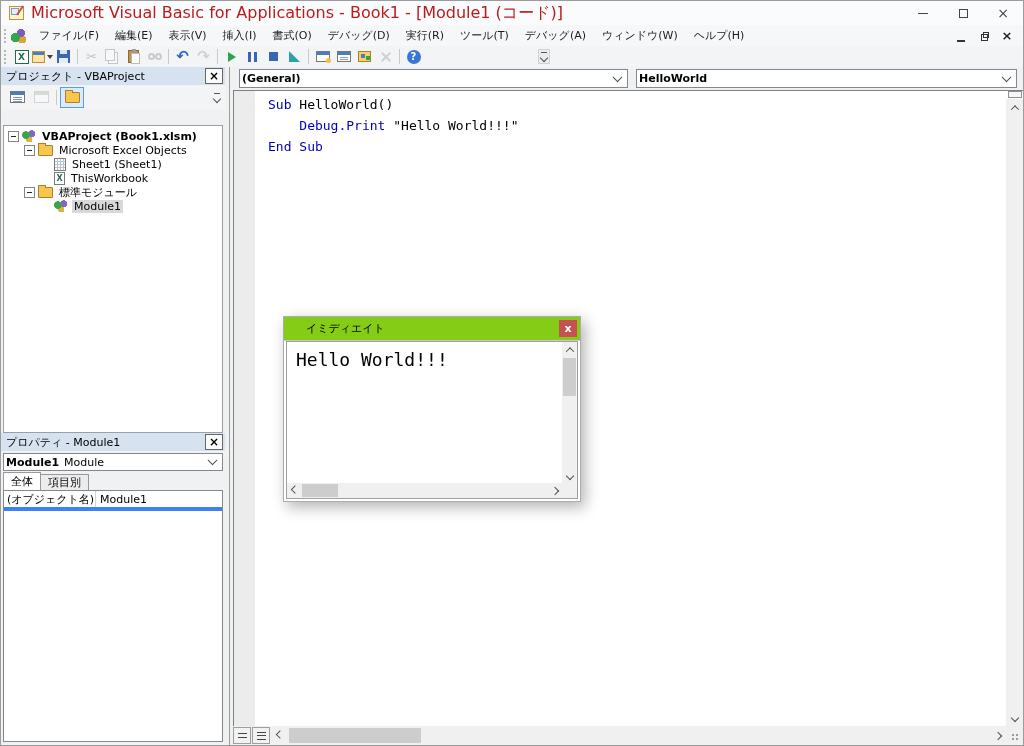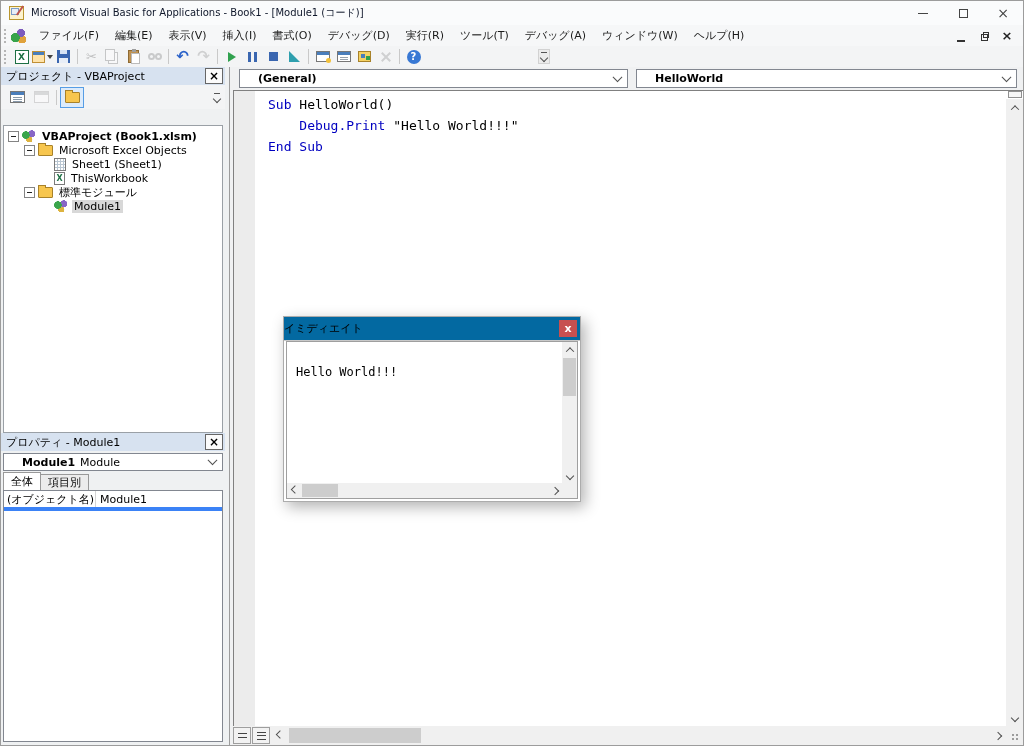--- a/index.html
+++ b/index.html
@@ -3,21 +3,21 @@
 <meta charset="utf-8">
 <style>
   html,body{margin:0;padding:0;background:#d7d7d7;font-family:"DejaVu Sans",sans-serif;}
   .app{position:relative;width:1024px;height:746px;background:#eff1f2;border:1px solid #9c9c9c;box-sizing:border-box;overflow:hidden;}
 
   
   .titlebar{position:absolute;top:0;left:0;right:0;height:24px;background:#fafbfc;display:flex;align-items:center;}
   .app-icon{flex:none;width:15px;height:14px;margin:0 7px 0 8px;position:relative;background:#fdf3cf;border:1px solid #b9962f;box-sizing:border-box;}
   .app-icon::before{content:"";position:absolute;left:1px;top:1px;width:6px;height:5px;background:#e8eef7;border:1px solid #7b9cc9;}
   .app-icon::after{content:"";position:absolute;right:2px;top:-2px;width:2px;height:11px;background:#c0554a;transform:rotate(35deg);}
-  .title-text{font-size:10px;color:#0f172a;white-space:nowrap;}
+  .title-text{font-size:16px;color:#b91c1c;white-space:nowrap;}
   .win-controls{margin-left:auto;display:flex;height:100%;}
   .wc{width:40px;height:100%;display:flex;align-items:center;justify-content:center;color:#444;}
   .wc-min{width:10px;height:1px;background:#444;}
   .wc-max{width:9px;height:9px;border:1px solid #444;box-sizing:border-box;}
   .wc-x{font-size:14px;line-height:1;color:#444;}
 
   
   .menubar{position:absolute;top:24px;left:0;right:0;height:21px;background:#f6f7f8;border-bottom:1px solid #ebebeb;display:flex;align-items:center;}
   .grip{width:0;height:14px;border-left:2px dotted #b5b5b5;margin:0 5px 0 3px;}
   .mb-logo{flex:none;width:15px;height:14px;margin-right:5px;background:
@@ -113,21 +113,21 @@
   .tree-row.sel .tlabel{background:#d8d8d8;}
   .ic-project,.ic-module{width:14px;height:12px;background:
     radial-gradient(circle at 28% 42%, #3aa54c 0 30%, transparent 32%),
     radial-gradient(circle at 70% 32%, #8766c6 0 27%, transparent 29%),
     radial-gradient(circle at 52% 80%, #ddb33f 0 25%, transparent 27%);}
   .ic-sheet{width:12px;height:13px;background:#fff;border:1px solid #7a7a7a;box-sizing:border-box;background-image:repeating-linear-gradient(0deg,transparent 0 2px,#b9c6d2 2px 3px),repeating-linear-gradient(90deg,transparent 0 2px,#b9c6d2 2px 3px);}
   .ic-workbook{width:11px;height:13px;background:#fff;border:1px solid #7a7a7a;box-sizing:border-box;display:flex;align-items:center;justify-content:center;}
   .ic-workbook::after{content:"X";font:bold 8px "DejaVu Sans",sans-serif;color:#1e7145;}
 
   
-  .combo{background:#fff;border:1px solid #828790;display:flex;align-items:center;font-size:11px;padding:0 18px 0 18px;box-sizing:border-box;position:relative;white-space:nowrap;}
+  .combo{background:#fff;border:1px solid #828790;display:flex;align-items:center;font-size:11px;padding:0 18px 0 2px;box-sizing:border-box;position:relative;white-space:nowrap;}
   .combo .b{font-weight:bold;}
   .chev{position:absolute;right:6px;top:50%;width:6px;height:6px;border-left:1px solid #505050;border-top:1px solid #505050;transform:translateY(-75%) rotate(225deg);}
   .prop-combo{position:absolute;left:2px;right:2px;top:20px;height:18px;}
   .tabs{position:absolute;left:2px;top:39px;height:18px;display:flex;align-items:flex-end;}
   .tab{height:16px;padding:0 7px;display:flex;align-items:center;font-size:11px;background:#ececec;border:1px solid #999;border-bottom:none;margin-right:-1px;box-sizing:border-box;}
   .tab.active{background:#fff;height:18px;z-index:2;}
   .pgrid{position:absolute;left:2px;right:2px;top:57px;bottom:3px;background:#fff;border:1px solid #828790;box-sizing:border-box;overflow:hidden;}
   .prow{display:flex;height:16px;border-bottom:4px solid #3b82f6;font-size:11px;align-items:stretch;}
   .pname{width:92px;flex:none;border-right:1px solid #d4d4d4;display:flex;align-items:center;padding-left:3px;box-sizing:border-box;}
   .pval{display:flex;align-items:center;padding-left:4px;}
@@ -157,24 +157,24 @@
   .rgrip::after{content:"";position:absolute;right:3px;bottom:3px;width:9px;height:9px;background-image:radial-gradient(#9c9c9c 1px,transparent 1.2px);background-size:4px 4px;}
 
   .ch{width:5px;height:5px;border-left:1px solid #505050;border-top:1px solid #505050;display:inline-block;}
   .ch.up{transform:rotate(45deg) translate(1px,1px);}
   .ch.down{transform:rotate(225deg);}
   .ch.left{transform:rotate(-45deg) translate(1px,-1px);}
   .ch.right{transform:rotate(135deg);}
 
   
   .immediate{position:absolute;left:282px;top:249px;width:298px;height:186px;background:#fff;border:1px solid #acacac;box-shadow:4px 5px 14px rgba(0,0,0,.3);box-sizing:border-box;}
-  .imm-title{position:absolute;left:0;right:0;top:0;height:24px;background:#0369a1;border-bottom:1px solid #c9c9c9;display:flex;align-items:center;padding-left:0;font-size:11px;box-sizing:border-box;}
+  .imm-title{position:absolute;left:0;right:0;top:0;height:24px;background:#84cc16;border-bottom:1px solid #c9c9c9;display:flex;align-items:center;padding-left:22px;font-size:11px;box-sizing:border-box;}
   .imm-close{position:absolute;right:3px;top:3px;width:18px;height:17px;background:#c75050;color:#fff;display:flex;align-items:center;justify-content:center;font-size:11px;font-weight:bold;}
   .imm-content{position:absolute;left:2px;right:2px;top:24px;bottom:2px;border:1px solid #9f9f9f;background:#fff;box-sizing:border-box;}
-  .imm-lines{position:absolute;left:0;top:0;right:15px;bottom:15px;padding:22px 0 0 9px;font-family:"DejaVu Sans Mono",monospace;font-size:12px;line-height:16px;white-space:pre;overflow:hidden;}
+  .imm-lines{position:absolute;left:0;top:0;right:15px;bottom:15px;padding:10px 0 0 9px;font-family:"DejaVu Sans Mono",monospace;font-size:18px;line-height:16px;white-space:pre;overflow:hidden;}
   .ivscroll{position:absolute;top:0;right:0;width:15px;bottom:15px;background:#f0f0f0;}
   .ivscroll .sb-btn{width:15px;height:15px;position:absolute;left:0;}
   .iv-thumb{position:absolute;left:1px;right:1px;top:16px;height:38px;background:#cdcdcd;}
   .ihscroll{position:absolute;left:0;right:15px;bottom:0;height:15px;background:#f0f0f0;display:flex;align-items:center;}
   .ihscroll .sb-btn{width:15px;height:15px;}
   .ih-thumb{width:36px;height:13px;background:#cdcdcd;}
   .icorner{position:absolute;right:0;bottom:0;width:15px;height:15px;background:#f0f0f0;}
 </style>
 </head>
 <body>

